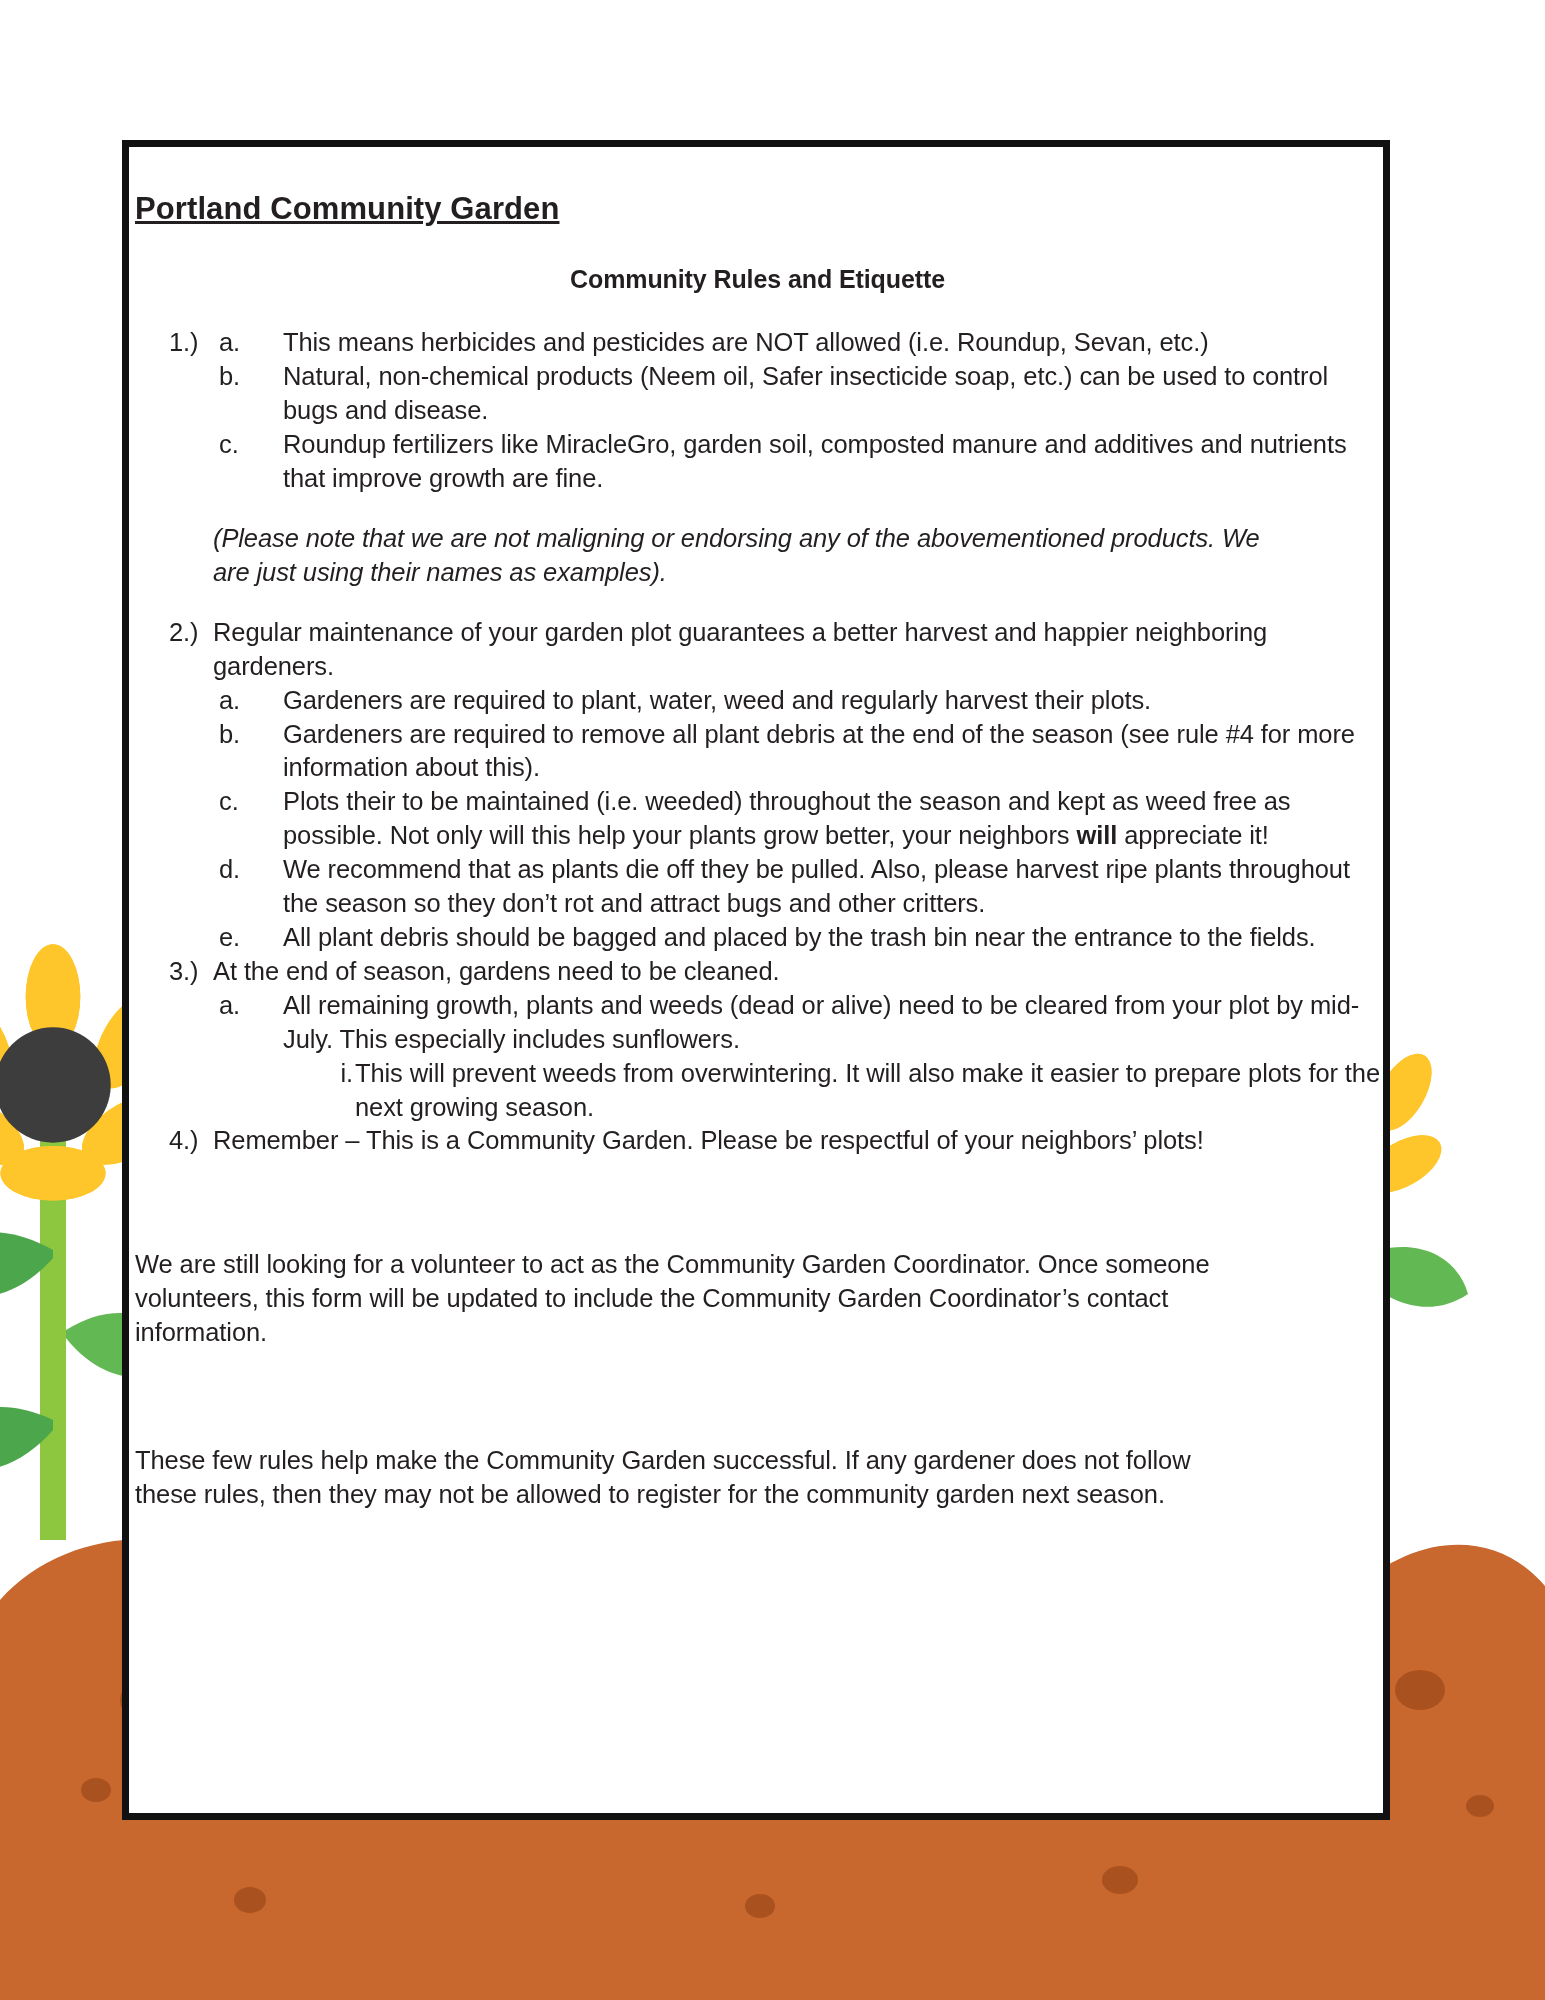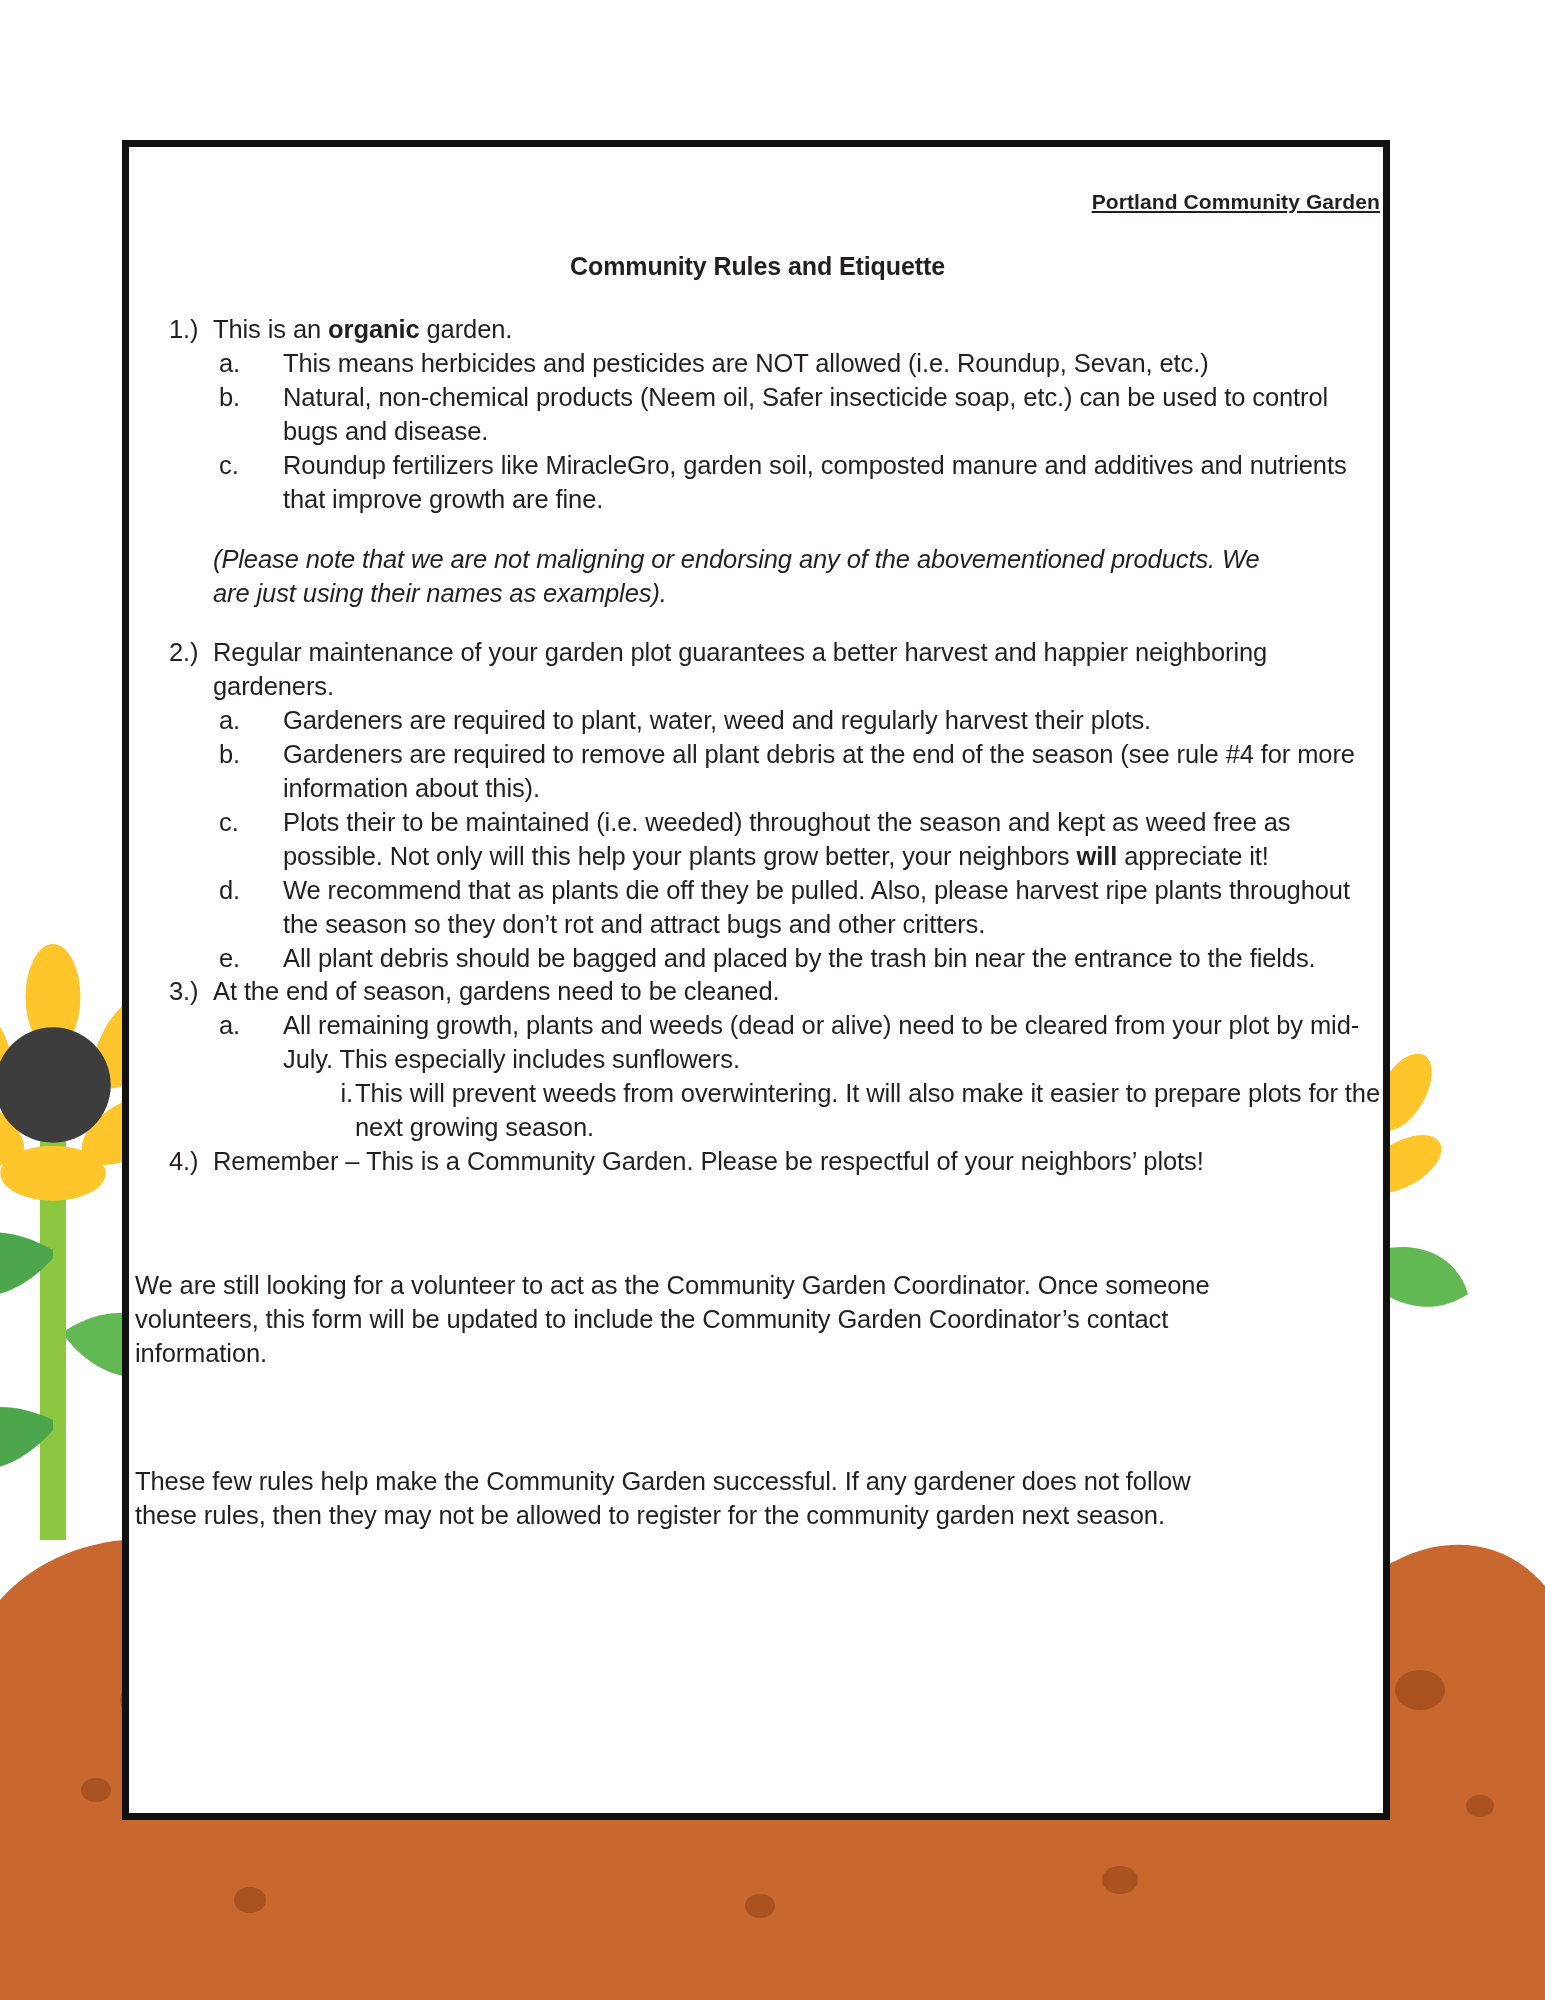--- a/index.html
+++ b/index.html
@@ -43,23 +43,23 @@
     top: 160px;
     width: 1245px;
     z-index: 3;
     color: #231f20;
     font-size: 25.5px;
     line-height: 1.33;
     letter-spacing: -0.1px;
   }
 
   .doc-title {
-    text-align: right;
+    text-align: left;
     font-weight: bold;
-    font-size: 21px;
+    font-size: 31px;
     text-decoration: underline;
     margin: 28px 0 0 0;
     letter-spacing: 0.1px;
   }
   .doc-subtitle {
     text-align: center;
     font-weight: bold;
     font-size: 25px;
     margin: 34px 0 0 0;
   }
@@ -234,21 +234,20 @@
 
 <div id="doc-body">
 
   <div class="doc-title">Portland Community Garden</div>
   <div class="doc-subtitle">Community Rules and Etiquette</div>
 
   <ol class="lvl1">
 
     <li>
       <span class="marker">1.)</span>
-      <span class="item-text"><span>This is an </span><b>organic</b><span> garden.</span></span>
       <ol class="lvl2">
         <li>
           <span class="marker">a.</span>
           <span class="item-text">This means herbicides and pesticides are NOT allowed (i.e. Roundup, Sevan, etc.)</span>
         </li>
         <li>
           <span class="marker">b.</span>
           <span class="item-text">Natural, non-chemical products (Neem oil, Safer insecticide soap, etc.) can be used to control bugs and disease.</span>
         </li>
         <li>

